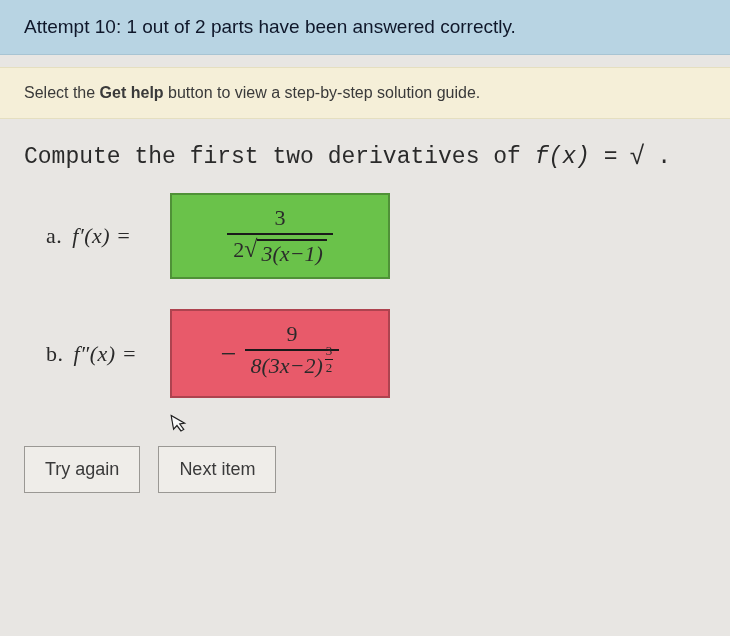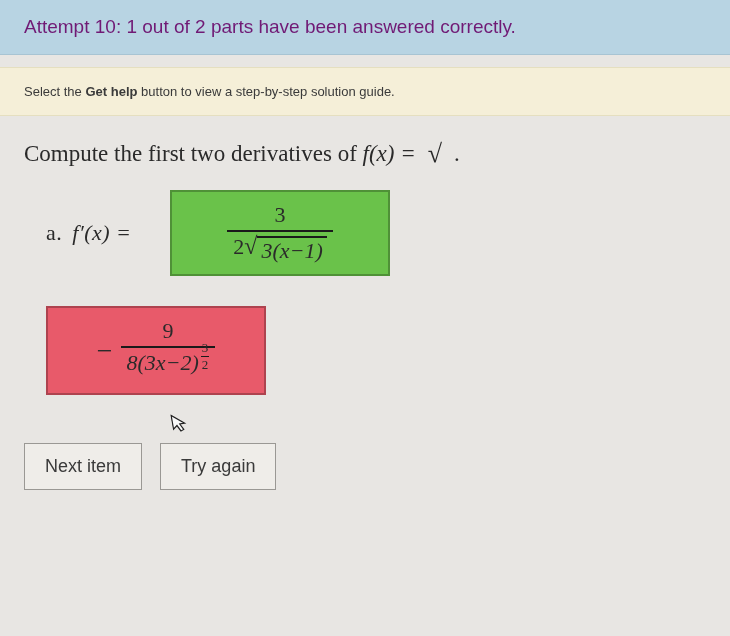--- a/index.html
+++ b/index.html
@@ -10,40 +10,40 @@
     font-family: Georgia, 'Times New Roman', serif;
     color: #2a2a2a;
     overflow: hidden;
     position: relative;
   }
   .banner-attempt {
     background: #b8d4e3;
     padding: 16px 24px;
     font-family: -apple-system, Helvetica, Arial, sans-serif;
     font-size: 19px;
-    color: #701a75;
+    color: #0f172a;
     border-bottom: 1px solid #a8c4d3;
     margin-bottom: 12px;
   }
   .banner-hint {
     background: #f5efd8;
     padding: 16px 24px;
     font-family: -apple-system, Helvetica, Arial, sans-serif;
-    font-size: 13px;
+    font-size: 16px;
     color: #3a3a3a;
     border-top: 1px solid #e5dfc0;
     border-bottom: 1px solid #e5dfc0;
     margin-bottom: 22px;
   }
   .banner-hint .bold { font-weight: 700; }
   .prompt {
     padding: 0 24px 20px 24px;
     font-size: 23px;
     line-height: 1.4;
-    font-family: Liberation Serif, serif;
+    font-family: Liberation Mono, monospace;
   }
   .fx-wrap { white-space: nowrap; display:inline-flex; align-items:center; gap:12px;}
   .sqrt-sym { font-size: 26px; line-height: 0; }
   .overline { border-top: 2px solid #2a2a2a; padding: 0 4px 0 2px; }
   .parts {
     padding: 0 24px;
     margin-left: 22px;
   }
   .part {
     display: flex;
@@ -151,38 +151,42 @@
           <span>2</span><span class="inner-sqrt">
               <span class="rad">√</span>
               <span class="arg" style="font-style:italic;">3(x−1)</span>
             </span>
         </span>
       </span>
     </div>
   </div>
 
   <div class="part">
+    <div class="part-label">
+      <span class="lead">b.</span>
+      <span>f″(x) =</span>
+    </div>
     <div class="answer-box incorrect">
       <span class="neg">−</span>
       <span class="frac">
         <span class="num">9</span>
         <span class="den">
           <span style="font-style:italic;">8(3x−2)</span><span class="exp-frac">
               <span class="en">3</span>
               <span class="ed">2</span>
             </span>
         </span>
       </span>
     </div>
   </div>
 
 </div>
 
 <div class="buttons">
+  <button class="btn">Try again</button>
   <button class="btn">Next item</button>
-  <button class="btn">Try again</button>
 </div>
 
 <div class="cursor-icon">
   <svg width="16" height="20" viewBox="0 0 16 20">
       <path d="M1 1 L1 15 L5 12 L8 18 L11 17 L8 11 L13 11 Z" fill="#fafafa" stroke="#222" stroke-width="1.2"></path>
     </svg>
 </div>
 
 </body></html>

